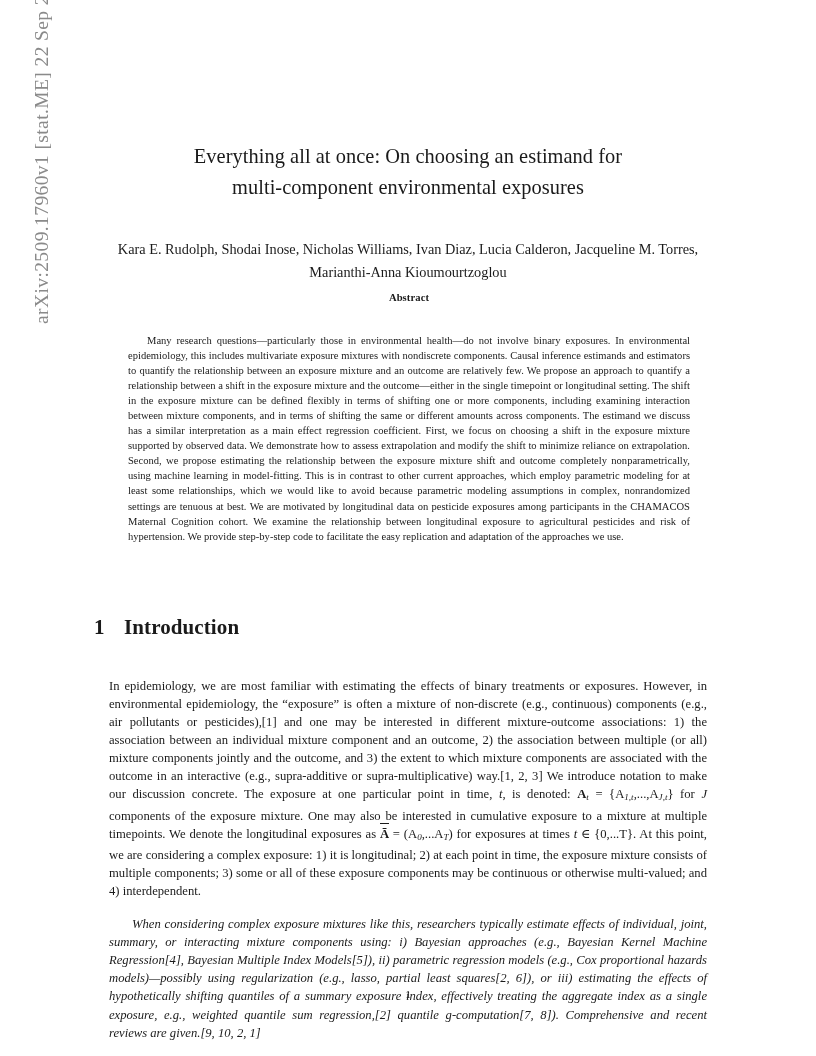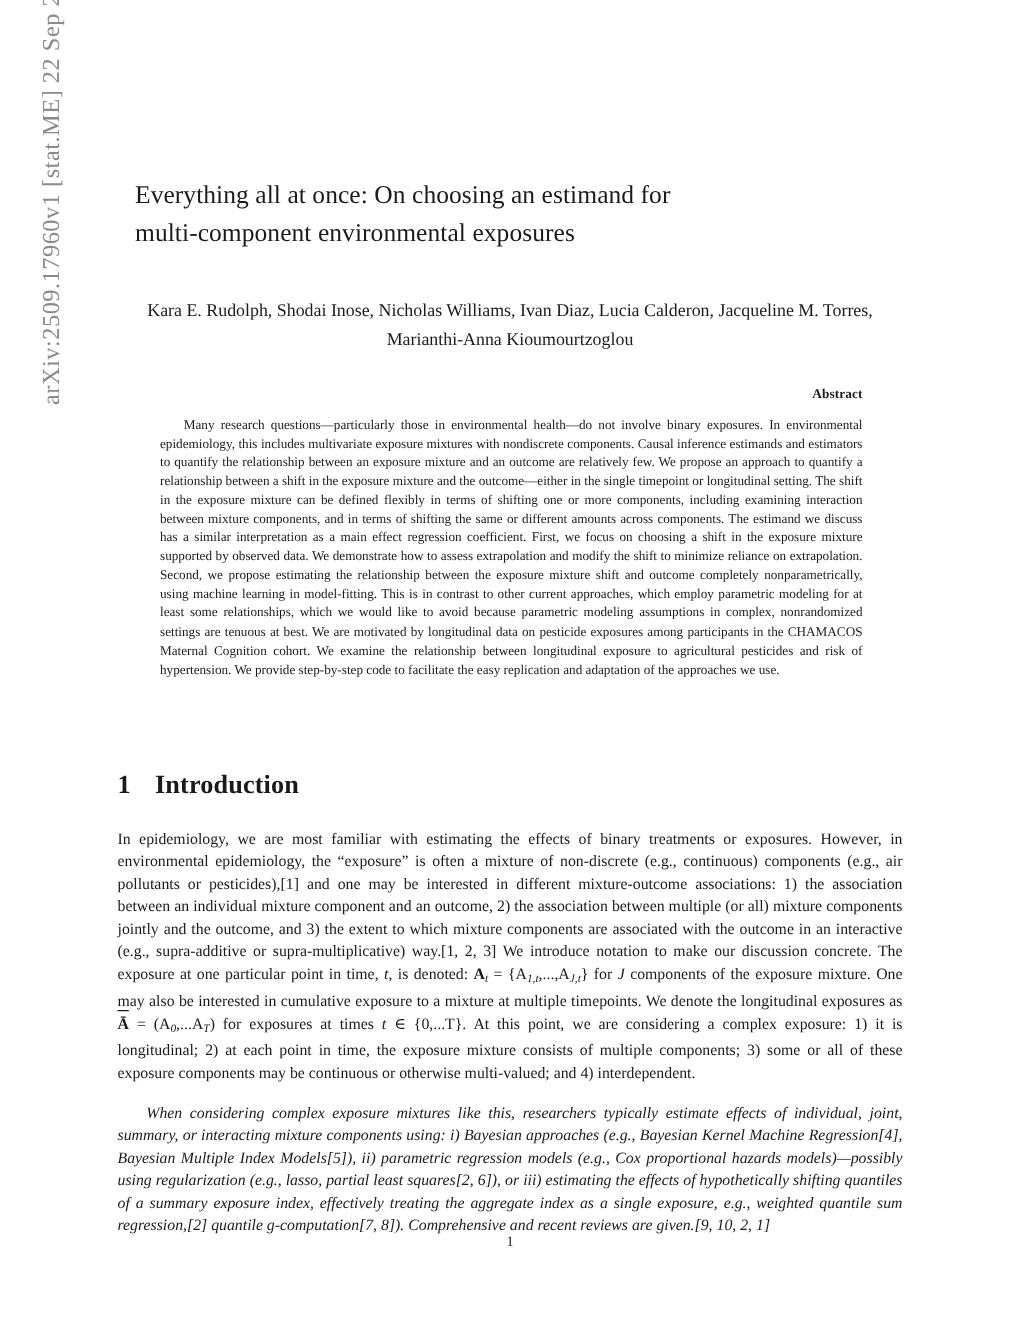--- a/index.html
+++ b/index.html
@@ -35,21 +35,21 @@
     align-items: center;
     justify-content: flex-start;
   }
 
   
   .title {
     position: absolute;
     left: 108px;
     top: 141px;
     width: 600px;
-    text-align: left;
+    text-align: center;
     font-size: 20.4px;
     line-height: 31px;
     font-weight: normal;
     letter-spacing: 0.05px;
   }
 
   
   .authors {
     position: absolute;
     left: 100px;
@@ -58,23 +58,23 @@
     text-align: center;
     font-size: 14.3px;
     line-height: 22.5px;
     margin-top: 16px;
   }
 
   
   .abstract-head {
     position: absolute;
     left: 128px;
-    top: 310px;
+    top: 292px;
     width: 562px;
-    text-align: right;
+    text-align: center;
     font-size: 10.6px;
     font-weight: bold;
     letter-spacing: 0.1px;
   }
   .abstract-body {
     position: absolute;
     left: 128px;
     top: 333px;
     width: 562px;
     font-size: 10.55px;
@@ -104,21 +104,21 @@
     position: absolute;
     left: 94px;
     top: 662px;
     width: 628px;
     font-size: 12.65px;
     line-height: 18.05px;
     text-align: justify;
     text-justify: inter-word;
   }
   .body-block p {
-    margin: 0;
+    margin: 15px;
     text-indent: 0;
   }
   .body-block p.indent {
     text-indent: 23px;
     margin-top: 14px;
     font-style: italic;
   }
 
   
   .mathbf {

